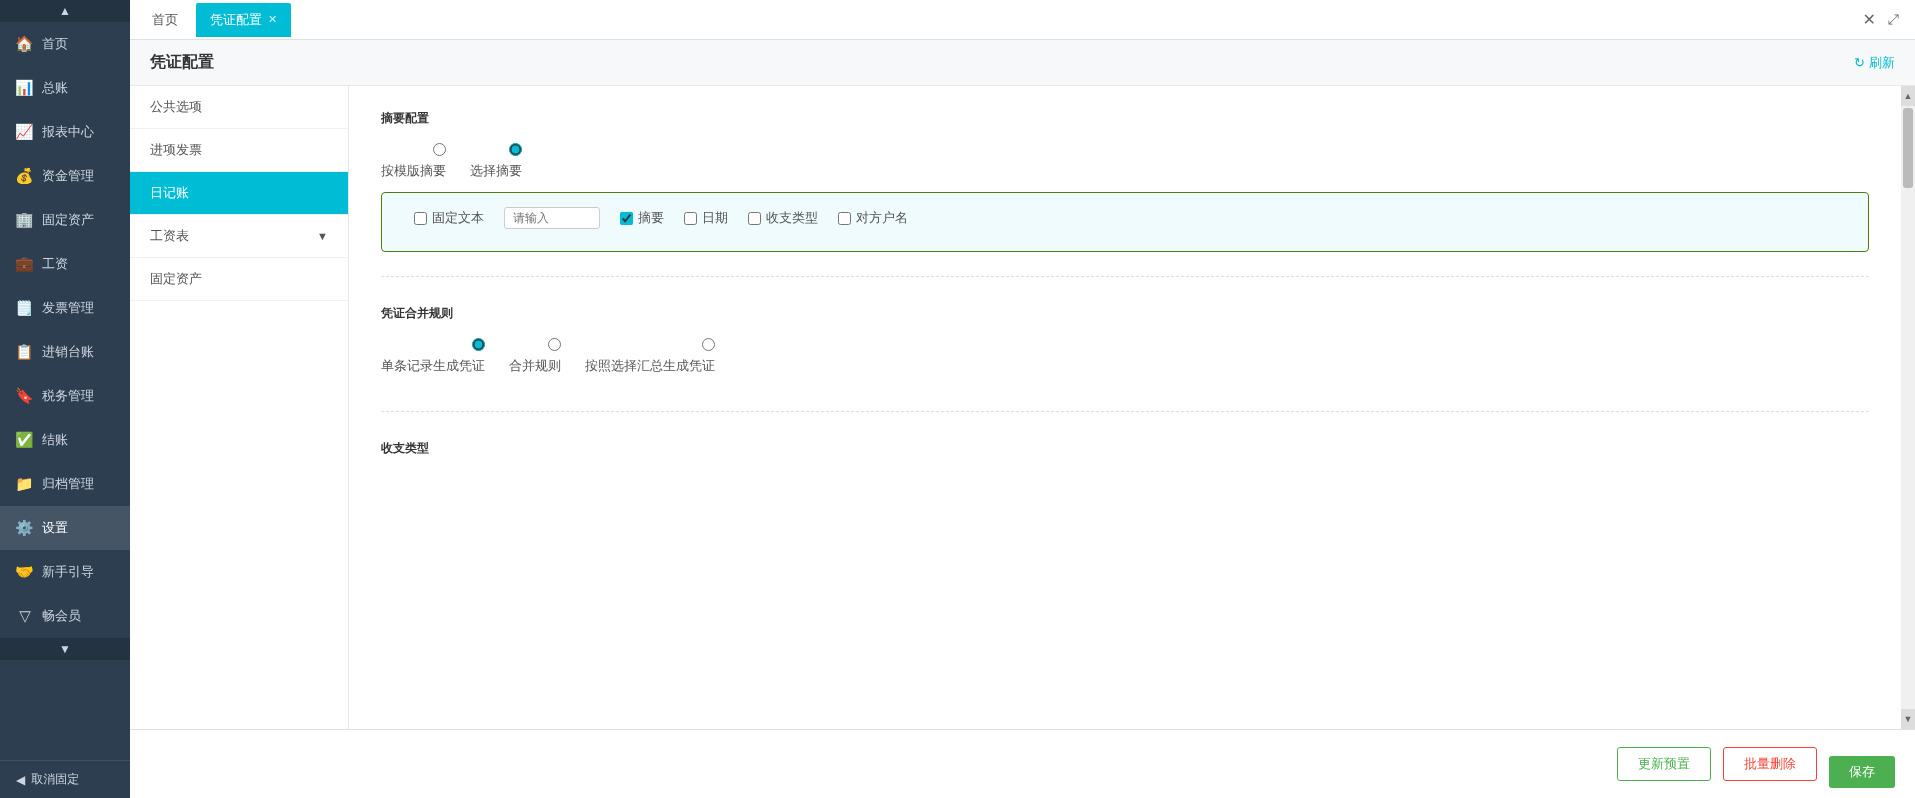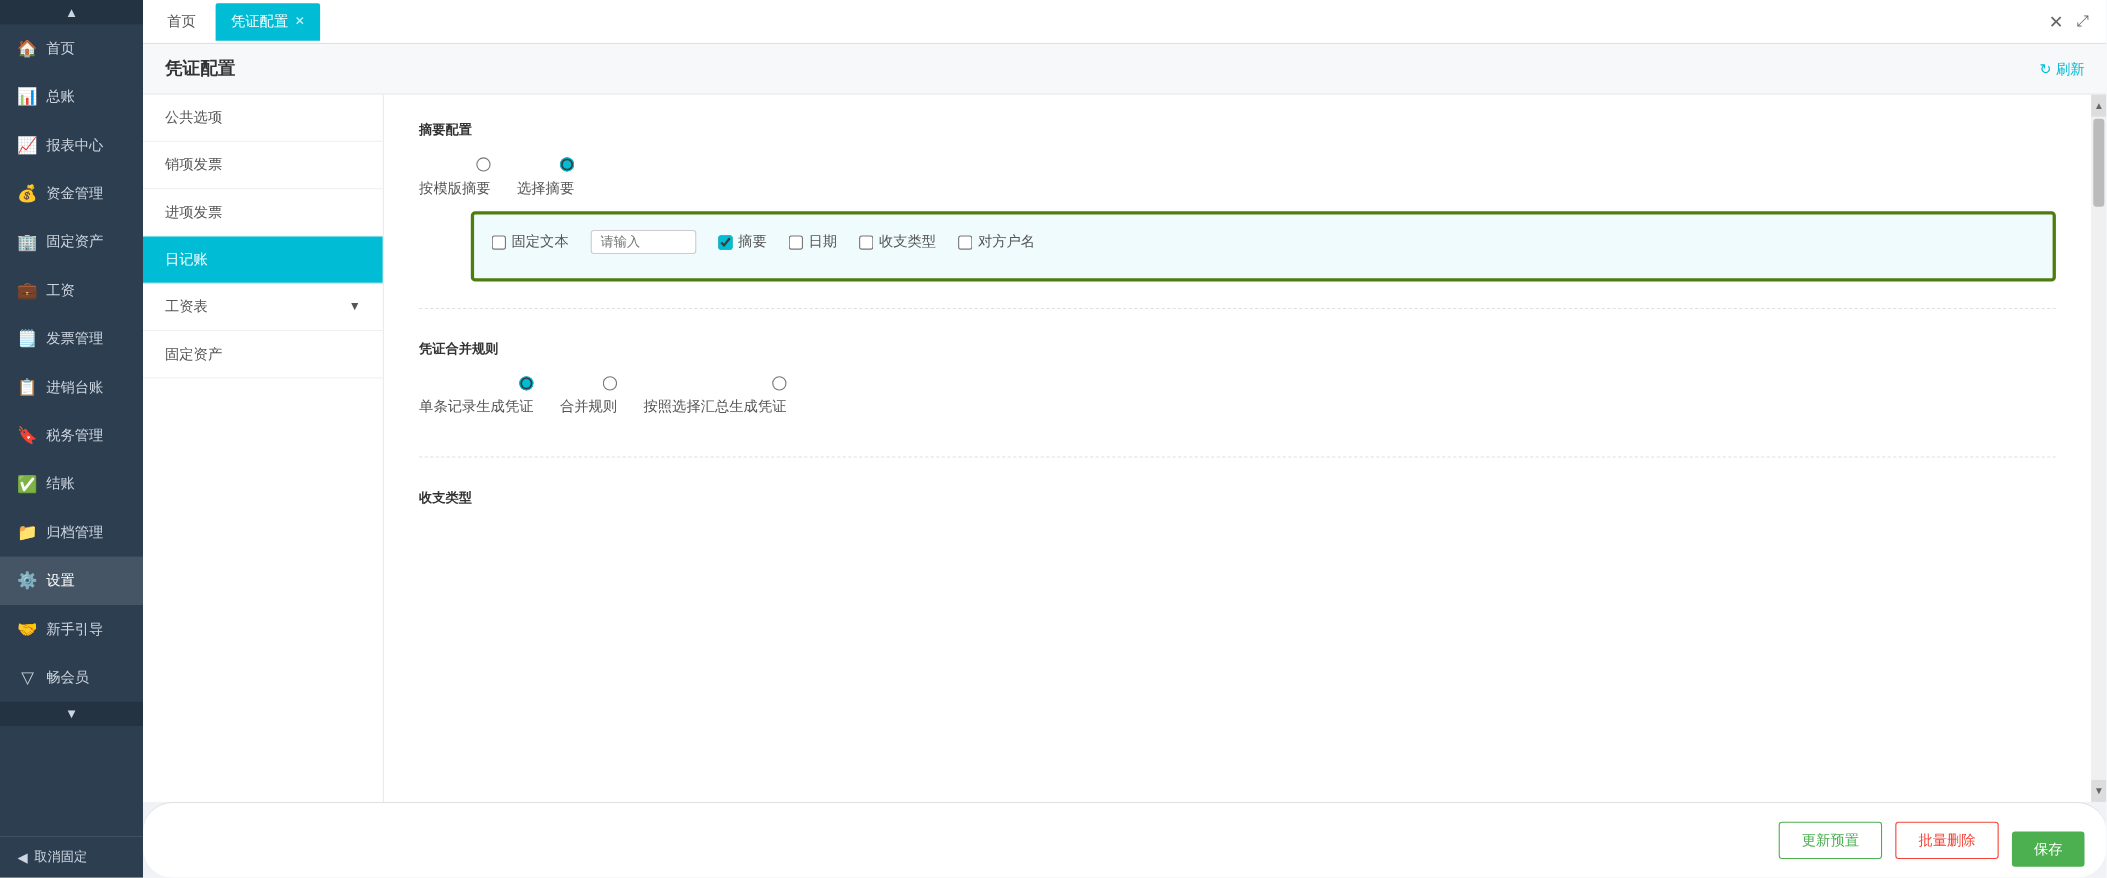--- a/index.html
+++ b/index.html
@@ -189,25 +189,24 @@
       flex-direction: column;
     }
     .radio-item input[type="radio"] {
       accent-color: #00bcd4;
       cursor: pointer;
     }
 
     
     .summary-options-box {
       background: #f0fbfd;
-      border: 3px solid #4d7c0f;
+      border: 1px solid #4d7c0f;
       border-radius: 4px;
-      padding: 14px 16px;
+      padding: 14px 32px;
       margin-top: 8px;
-      margin-left: 47px;
     }
     .checkbox-row {
       display: flex;
       align-items: center;
       gap: 20px;
       margin-bottom: 8px;
     }
     .checkbox-item {
       display: flex;
       align-items: center;
@@ -236,21 +235,20 @@
     
     .footer-bar {
       background: #fff;
       border-top: 1px solid #e0e0e0;
       padding: 10px 20px;
       display: flex;
       align-items: center;
       justify-content: flex-end;
       gap: 12px;
       flex-shrink: 0;
-      border-radius: 27px;
     }
     .btn {
       padding: 7px 20px;
       border-radius: 3px;
       border: none;
       cursor: pointer;
       font-size: 13px;
     }
     .btn-outline-green {
       border: 1px solid #4CAF50;
@@ -394,23 +392,20 @@
       <span>↻</span>
       <span>刷新</span>
     </div>
   </div>
 
   <div class="content-body">
 
     <div class="left-nav">
       <div class="left-nav-item">
         <span>公共选项</span>
-      </div>
-      <div class="left-nav-item">
-        <span>销项发票</span>
       </div>
       <div class="left-nav-item">
         <span>进项发票</span>
       </div>
       <div class="left-nav-item active">
         <span>日记账</span>
       </div>
       <div class="left-nav-item">
         <span>工资表</span>
         <span style="font-size:11px;">▼</span>

